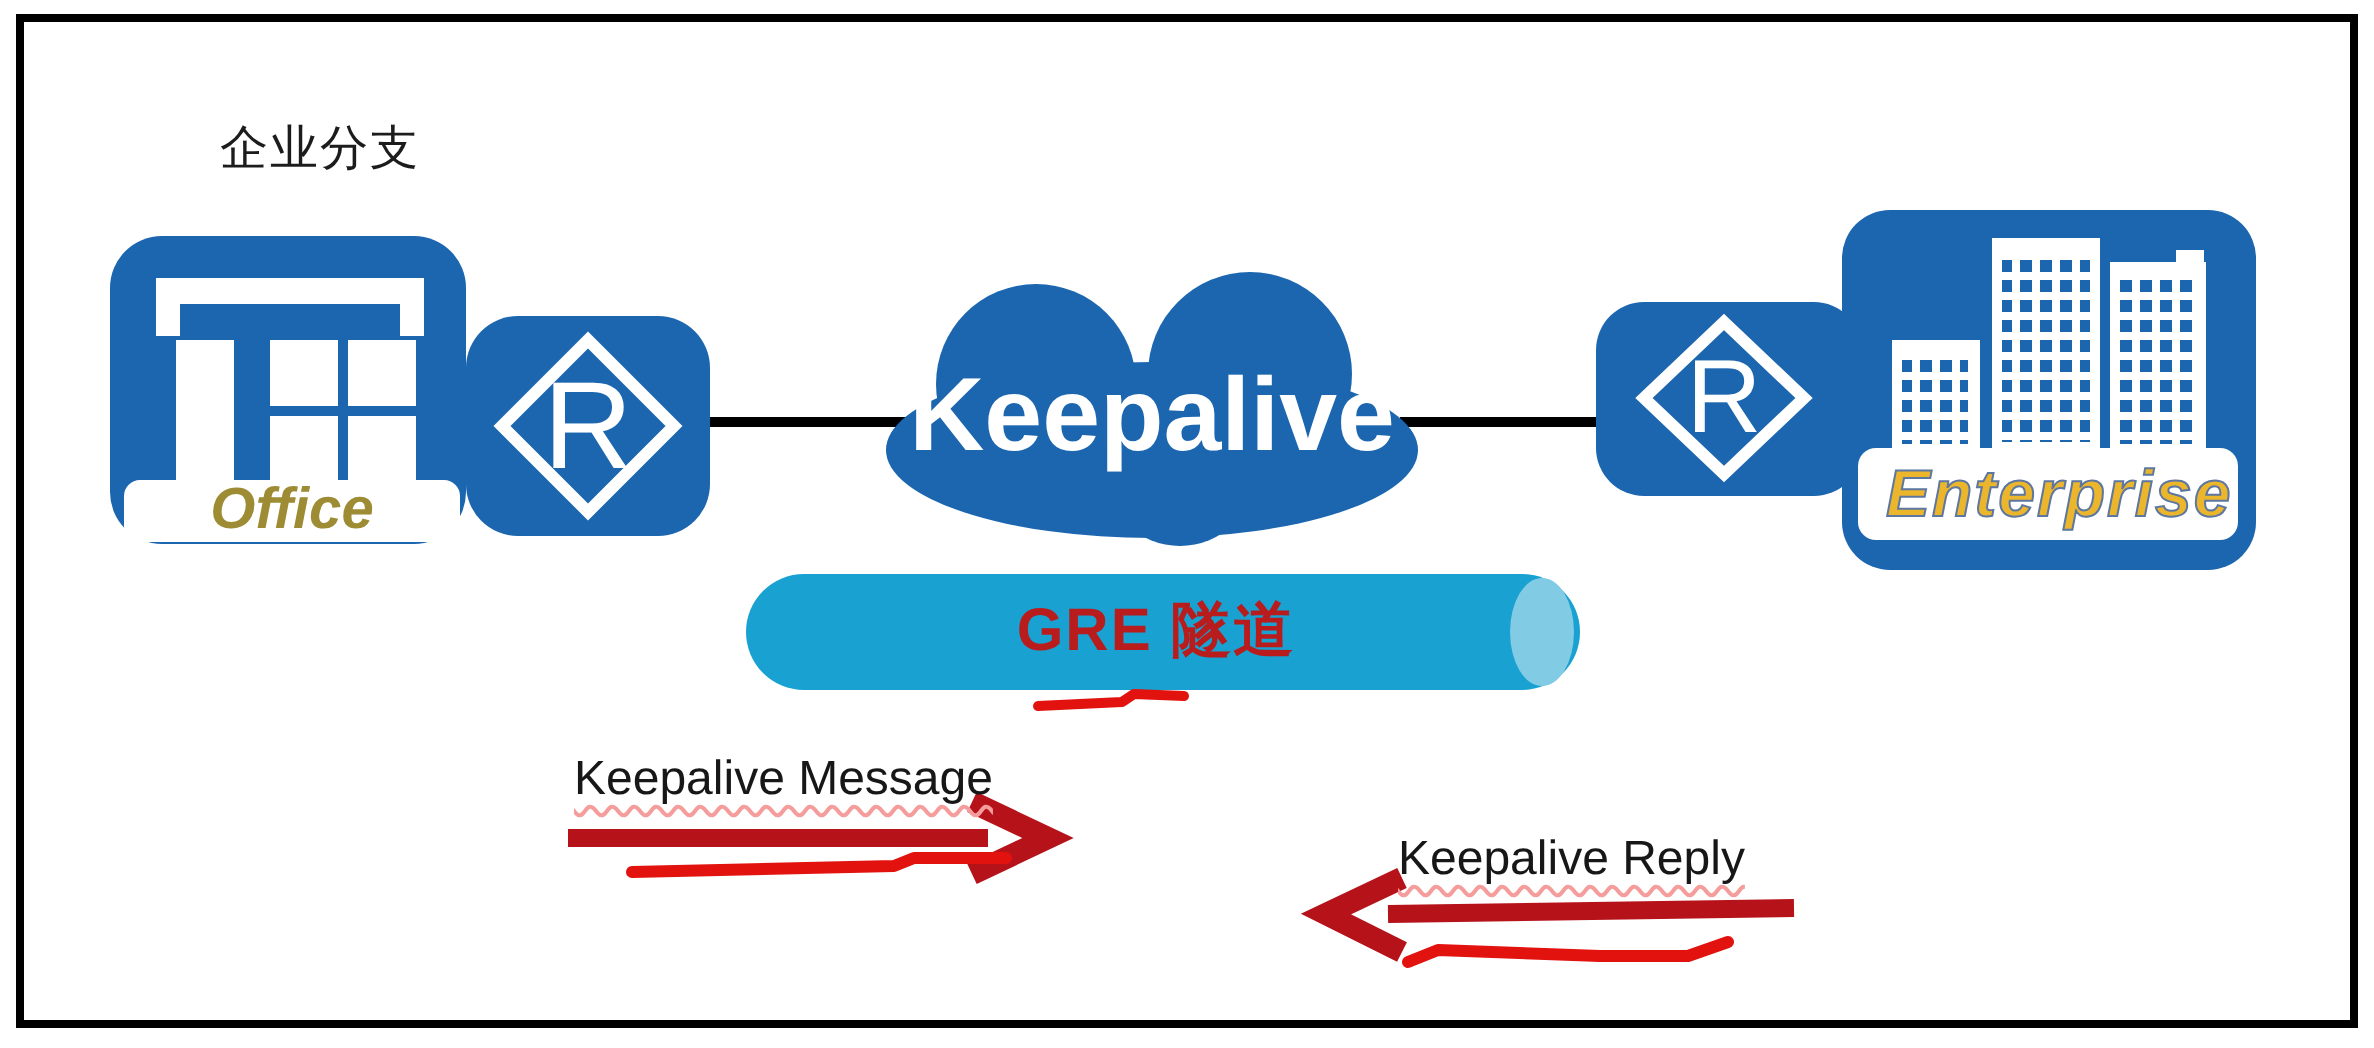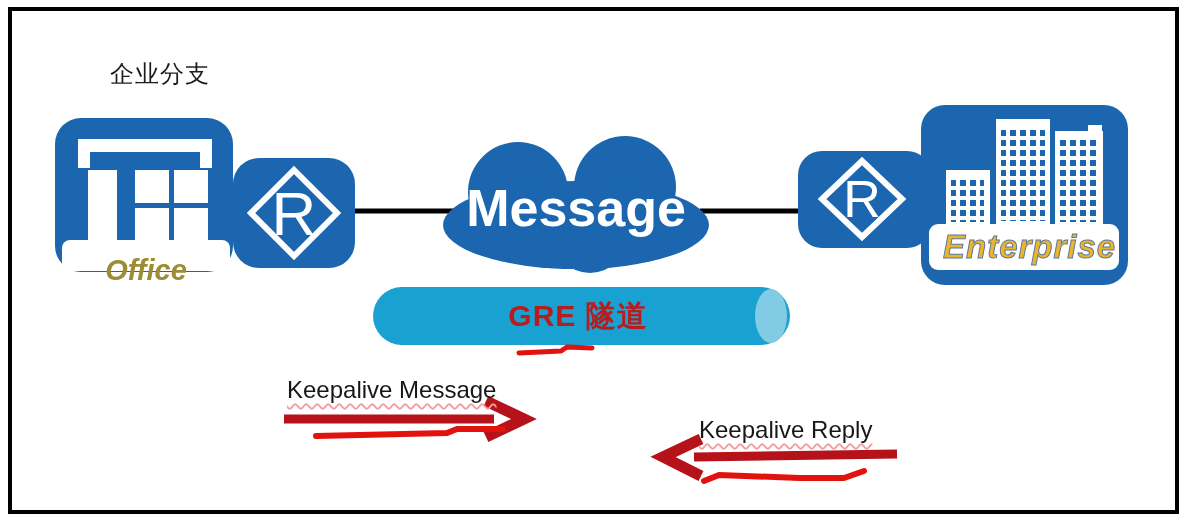--- a/index.html
+++ b/index.html
@@ -21,21 +21,21 @@
     font-size:30px;font-weight:600;color:#b91c1c;text-align:center;line-height:32px;letter-spacing:1px;
   }
   .lbl-r{
     position:absolute;display:flex;align-items:center;justify-content:center;
     color:#ffffff;font-weight:400;
   }
   .lbl-r-left{left:252px;top:173px;width:84px;height:80px;font-size:62px;}
   .lbl-r-right{left:822px;top:161px;width:80px;height:76px;font-size:52px;}
   .lbl-office{
     font-style:italic;font-weight:bold;font-size:29px;color:#9d8c33;
-    text-align:center;line-height:31px;margin-top:15px;
+    text-align:center;line-height:31px;
   }
   .lbl-enterprise{
     font-style:italic;font-weight:bold;font-size:33px;color:#ecb62c;
     line-height:44px;letter-spacing:1px;
     -webkit-text-stroke:1px #5d77a0;
     text-shadow:1px 1px 0 rgba(255,255,255,0.75), -1px -1px 0 rgba(255,255,255,0.75);
     padding-left:14px;
   }
   .lbl-keepalive{
     font-size:24px;color:#171717;
@@ -130,21 +130,21 @@
     <g fill="none" stroke-linecap="round" stroke-linejoin="round" stroke="#e2120e">
       <path d="M519,353 L561,351 L567,347 L592,348" stroke-width="5"></path>
       <path d="M316,436 L447,433 L457,429 L503,429" stroke-width="6"></path>
       <path d="M704,481 L719,475 L800,478 L844,478 L864,471" stroke-width="6"></path>
     </g>
   </svg>
 
   <div class="lbl lbl-cjk" style="left:60px;top:58px;width:200px;">企业分支</div>
 
 
-  <div class="lbl lbl-internet" style="left:446px;top:182px;width:260px;">Message</div>
+  <div class="lbl lbl-internet" style="left:446px;top:182px;width:260px;">Keepalive</div>
 
   <div class="lbl-r lbl-r-left">R</div>
 
   <div class="lbl-r lbl-r-right">R</div>
 
   <div class="lbl lbl-office" style="left:62px;top:240px;width:168px;height:31px;">Office</div>
 
   <div class="lbl lbl-enterprise" style="left:929px;top:225px;width:190px;height:44px;">Enterprise</div>
 
   <div class="lbl lbl-gre" style="left:428px;top:300px;width:300px;">GRE 隧道</div>

